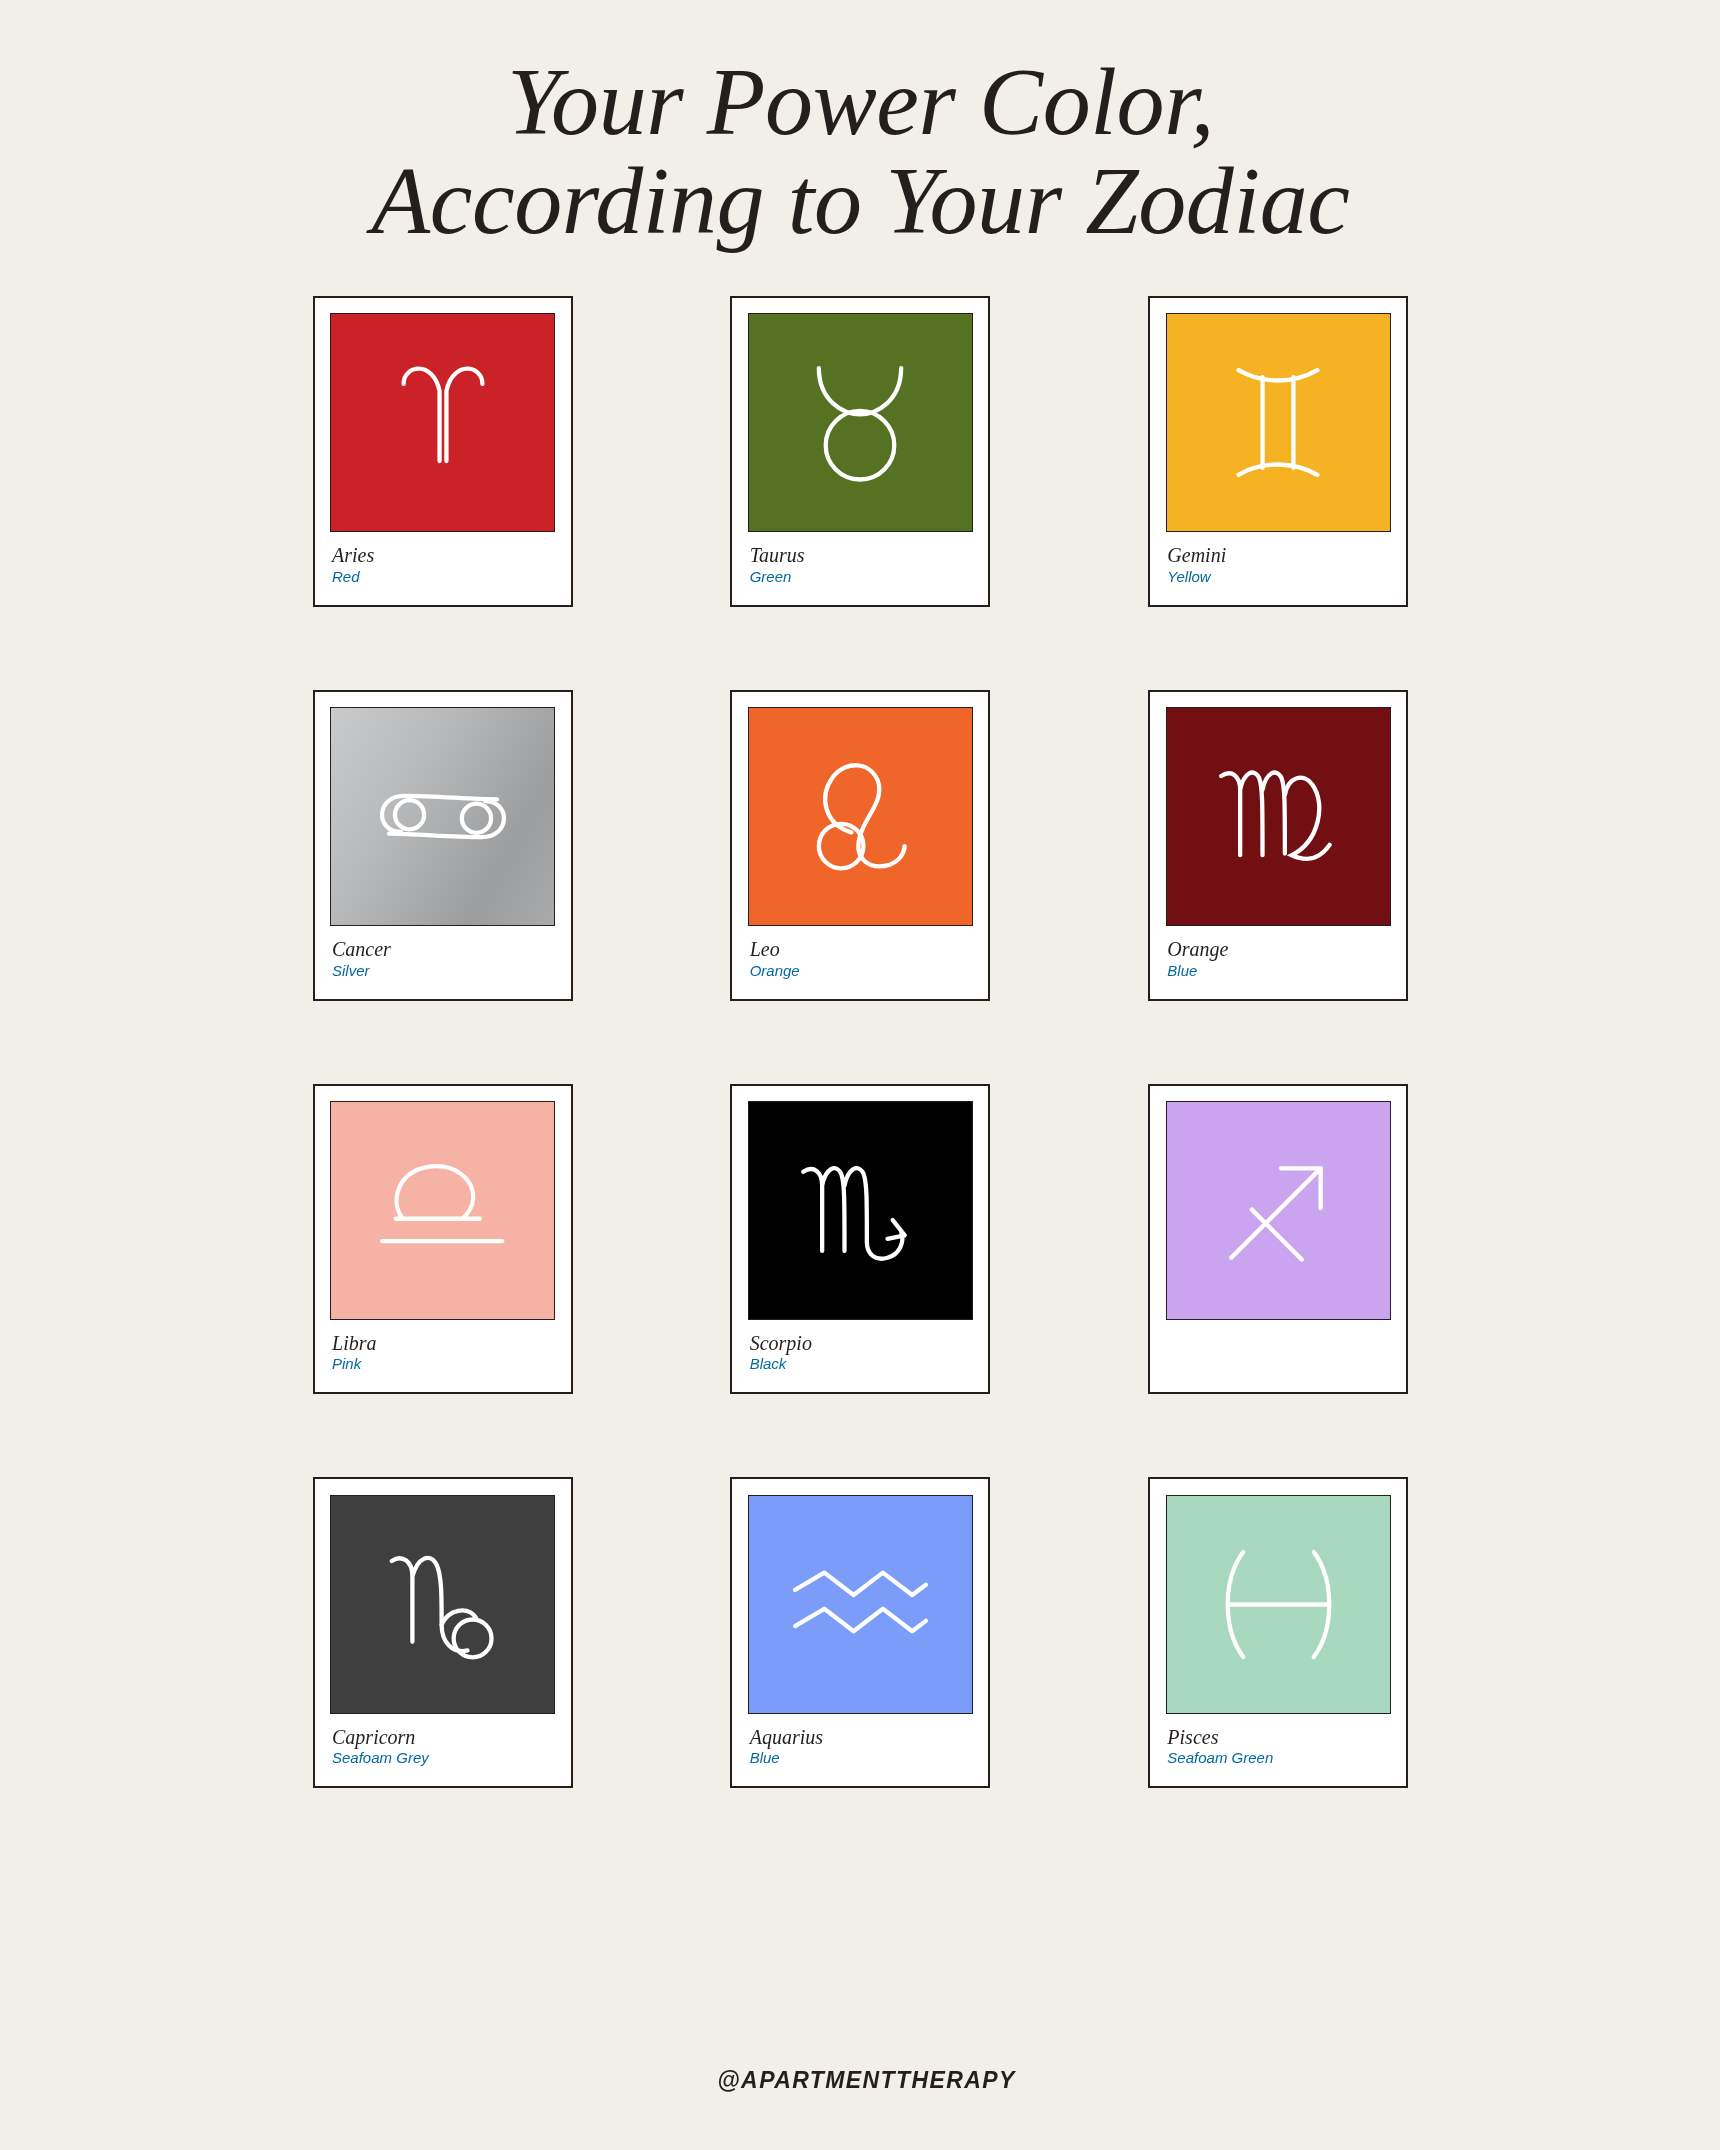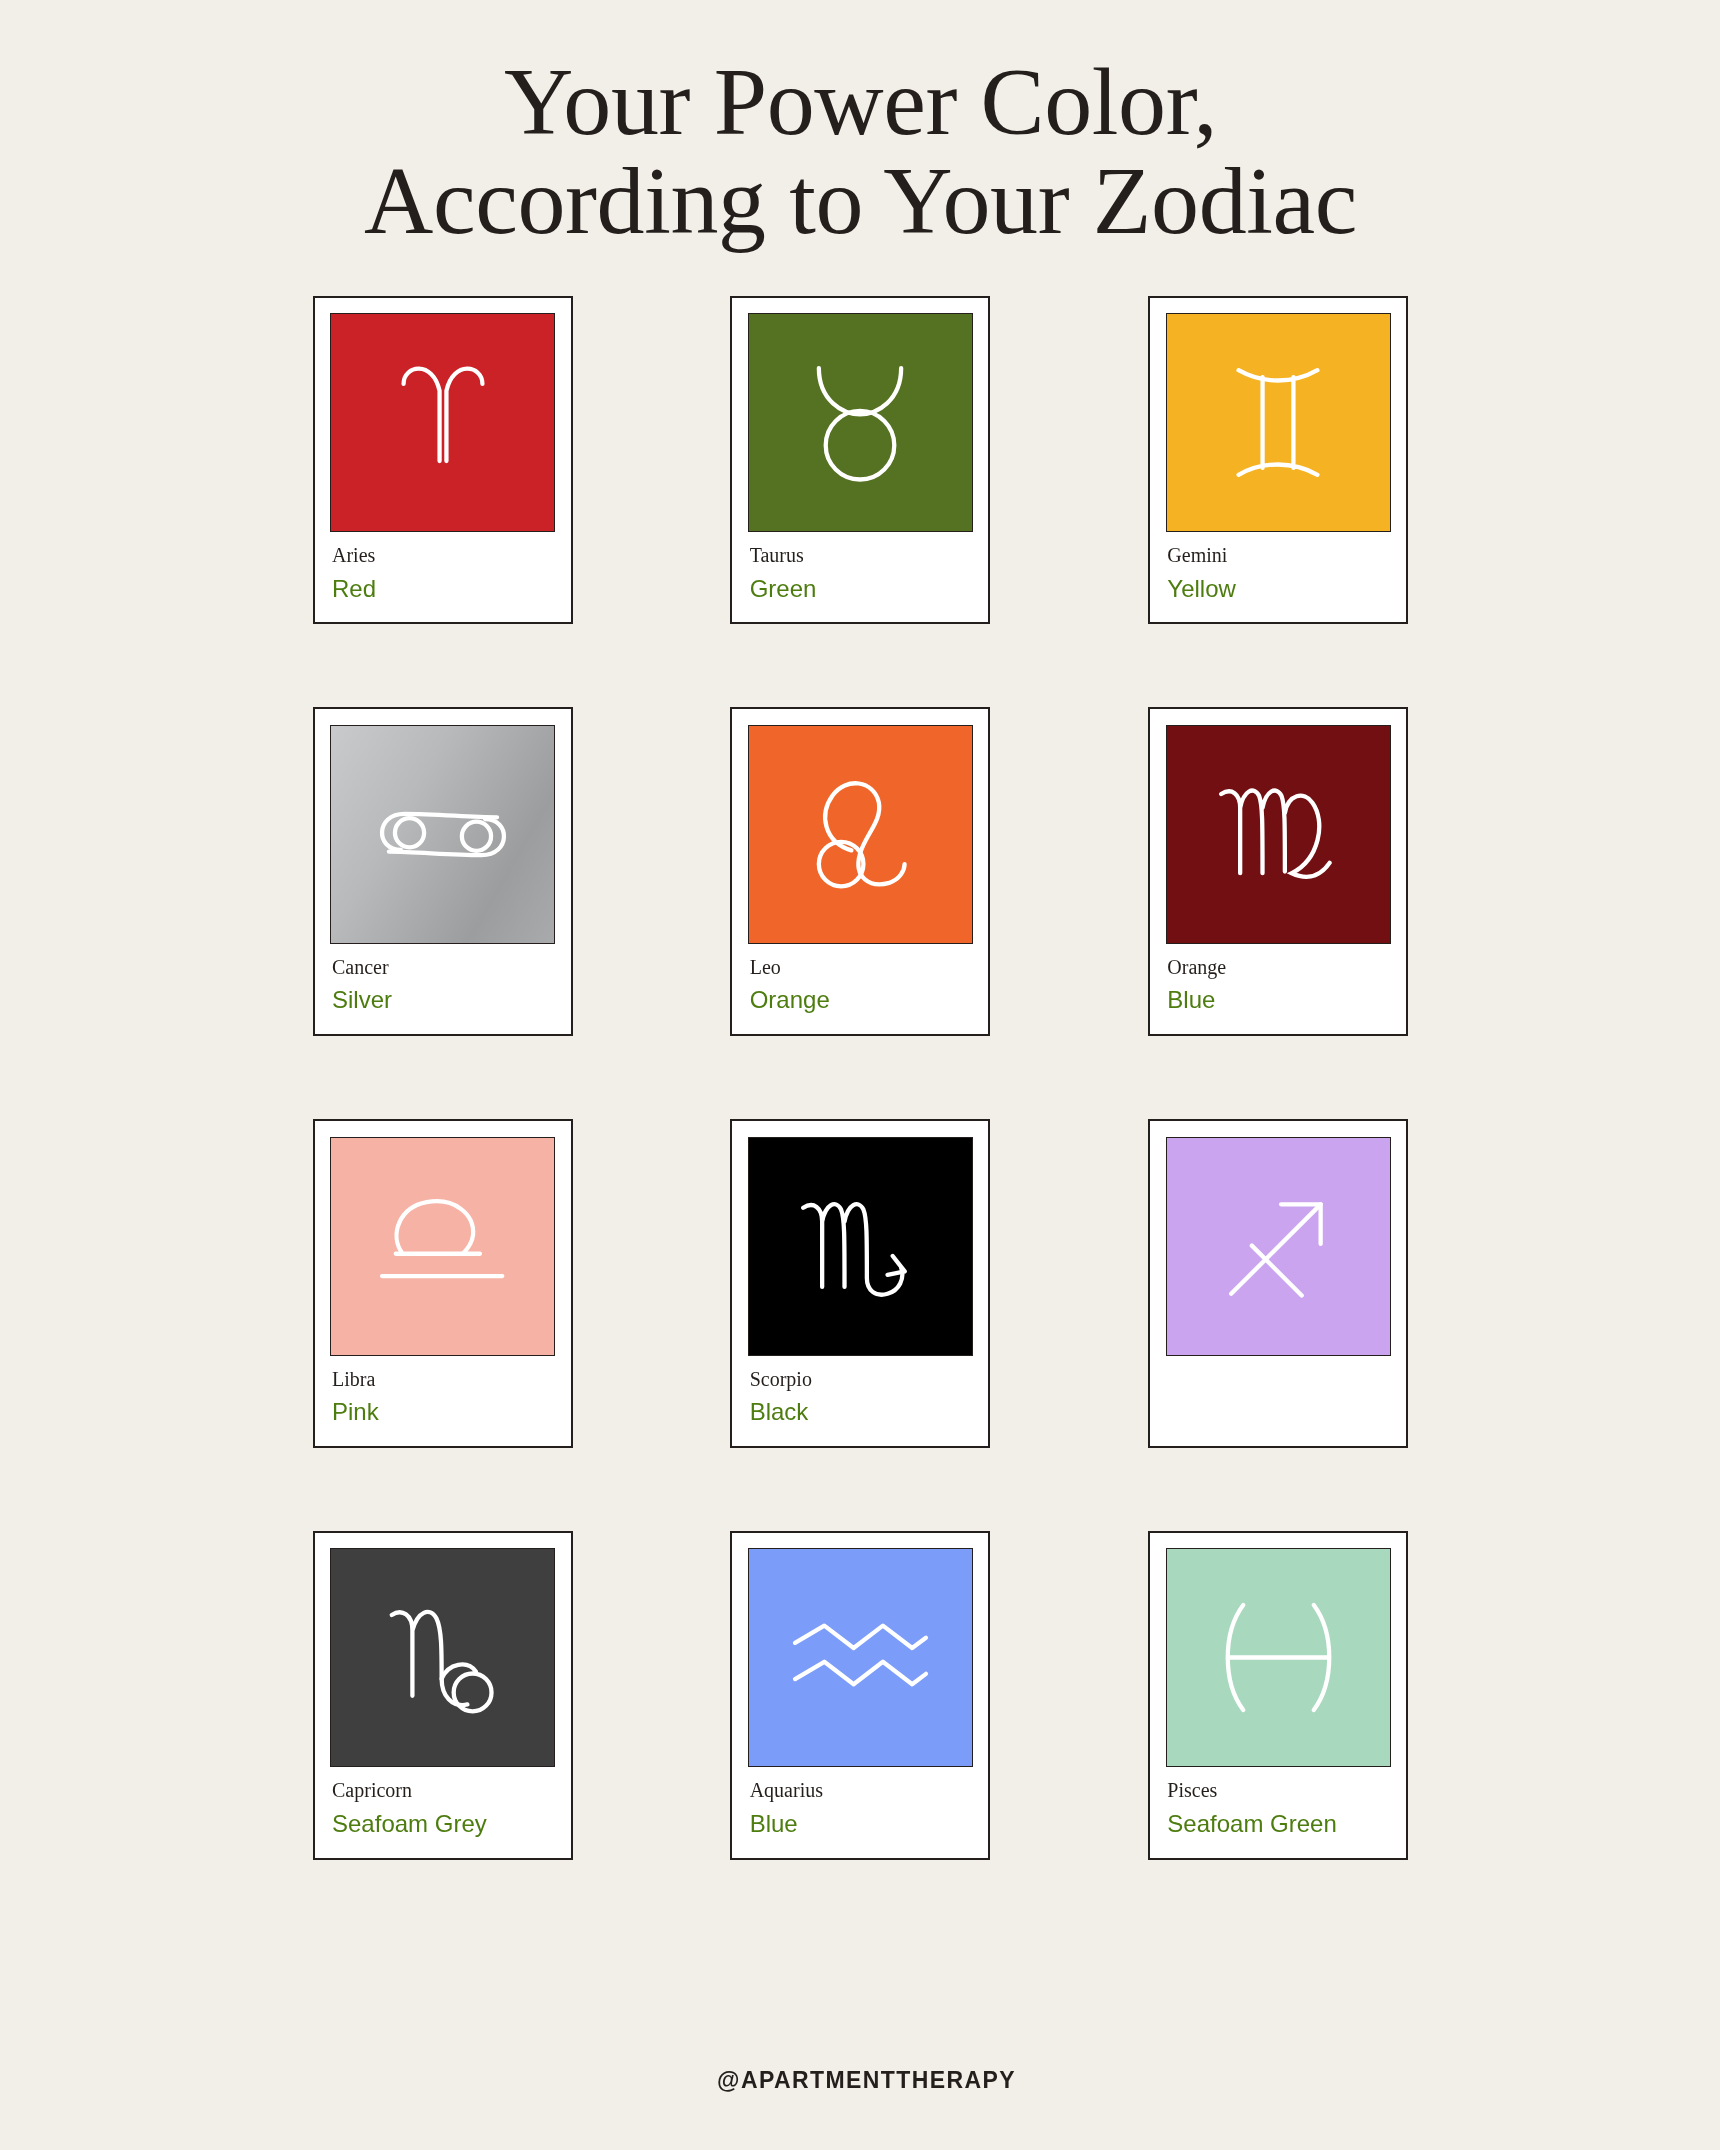--- a/index.html
+++ b/index.html
@@ -9,20 +9,21 @@
     background: #f2efe8;
     font-family: "Liberation Sans", sans-serif;
     overflow: hidden;
   }
   .page {
     position: relative;
     width: 1721px;
     height: 2151px;
     background: #f2efe8;
     padding: 0;
+    font-style: italic;
   }
   .title {
     text-align: center;
     font-family: "Liberation Serif", serif;
     color: #241f1c;
     font-size: 96px;
     line-height: 1.03;
     letter-spacing: -0.4px;
     padding-top: 53px;
     font-weight: 400;
@@ -61,24 +62,24 @@
     padding: 12px 1.7px 19px 1.7px;
   }
   .sign {
     font-family: "Liberation Serif", serif;
     font-size: 20px;
     color: #241f1c;
     line-height: 1.12;
   }
   .color-name {
     font-family: "Liberation Sans", sans-serif;
-    font-size: 24px;
-    color: #4d7c0f;
+    font-size: 15px;
+    color: #0369a1;
     line-height: 1.2;
-    margin-top: 8px;
+    margin-top: 1px;
   }
   .footer {
     position: absolute;
     left: 12px;
     right: 0;
     bottom: 57px;
     text-align: center;
     font-family: "Liberation Sans", sans-serif;
     font-size: 23px;
     letter-spacing: 1.4px;

